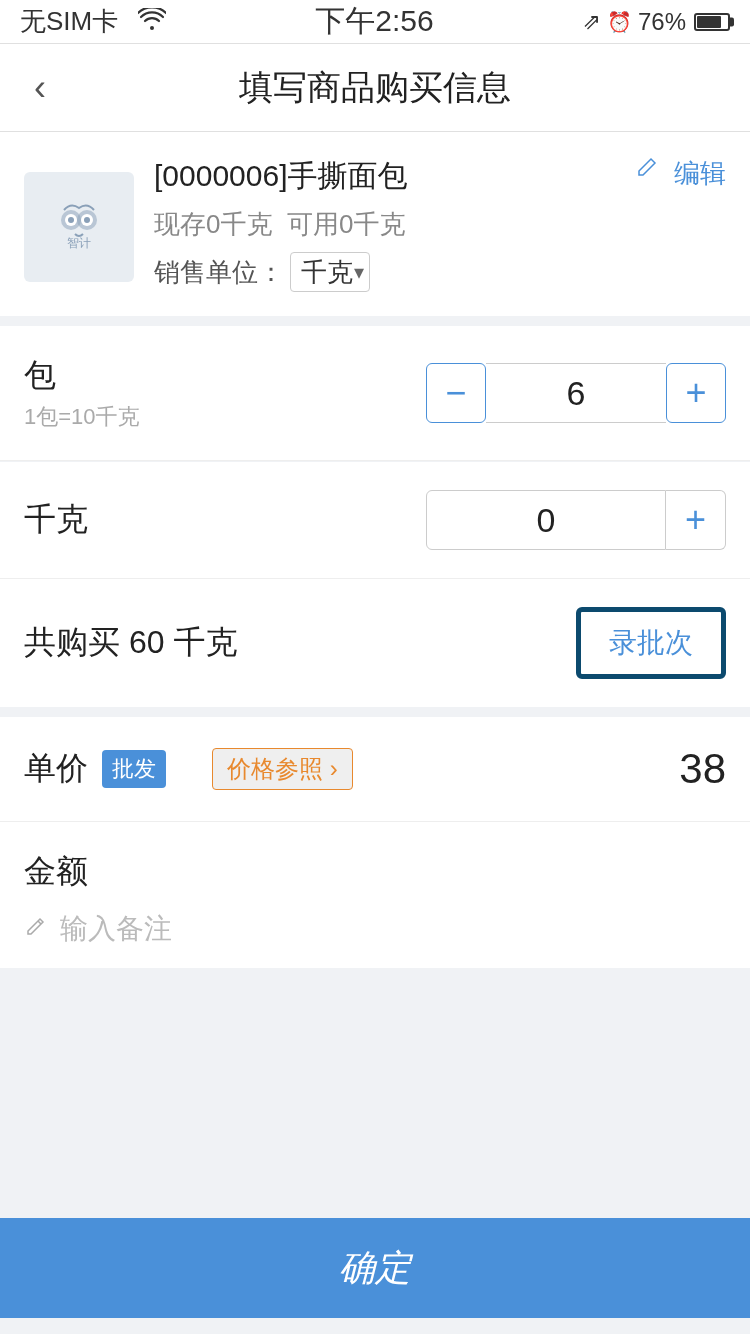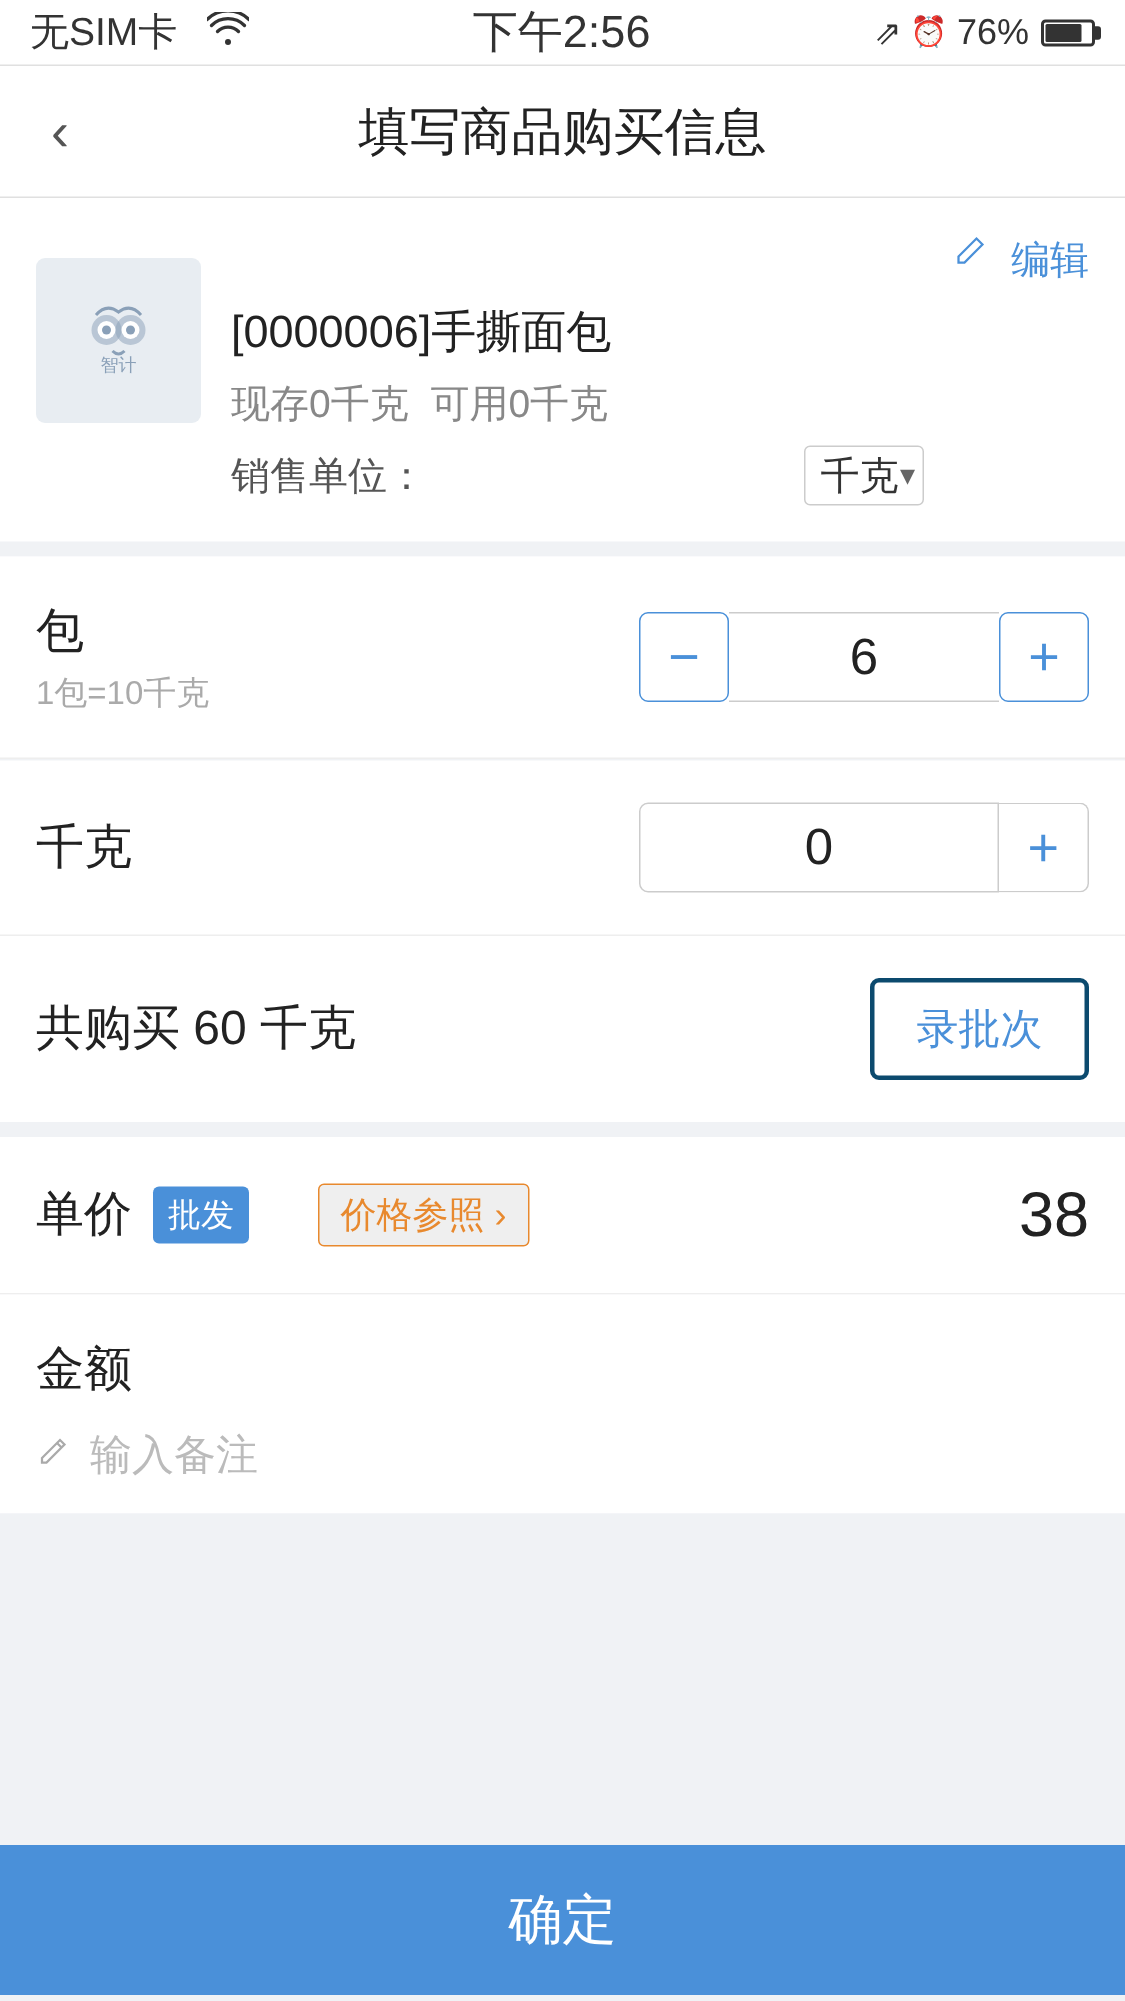--- a/index.html
+++ b/index.html
@@ -104,39 +104,38 @@
       display: flex;
       align-items: center;
       justify-content: center;
       flex-shrink: 0;
       margin-top: 16px;
     }
     .owl-icon {
       font-size: 42px;
       color: #8aa0b8;
     }
-    .product-info { flex: 1; margin-top: 45px; }
+    .product-info { flex: 1; }
     .product-name {
       font-size: 30px;
       font-weight: 500;
       color: #222;
       margin-bottom: 10px;
     }
     .product-stock {
       font-size: 26px;
       color: #888;
       margin-bottom: 10px;
     }
     .product-unit {
       font-size: 26px;
       color: #555;
       display: flex;
       align-items: center;
-      gap: 22px;
-      justify-content: space-between;
+      gap: 6px;
     }
     .unit-select {
       border: 1px solid #ccc;
       border-radius: 4px;
       padding: 4px 16px 4px 10px;
       font-size: 26px;
       color: #333;
       background: #fff;
       appearance: none;
       position: relative;
@@ -252,21 +251,21 @@
       display: flex;
       align-items: center;
       justify-content: space-between;
       border-bottom: 10px solid #f0f2f5;
     }
     .summary-text {
       font-size: 32px;
       color: #222;
     }
     .batch-btn {
-      border: 3px solid #0c4a6e;
+      border: 5px solid #0c4a6e;
       border-radius: 6px;
       padding: 12px 28px;
       font-size: 28px;
       color: #4a90d9;
       background: #fff;
       cursor: pointer;
     }
 
     
     .price-section {
@@ -329,26 +328,27 @@
 
     
     .spacer { height: 200px; background: #f0f2f5; }
 
     
     .confirm-bar {
       width: 750px;
       height: 100px;
       background: #4a90d9;
       position: fixed;
-      bottom: 4px;
+      bottom: 16px;
       left: 0;
       display: flex;
       align-items: center;
       justify-content: center;
       cursor: pointer;
+      font-style: italic;
     }
     .confirm-text {
       font-size: 36px;
       color: #fff;
       font-weight: 500;
     }
   </style>
 </head>
 <body>
 

